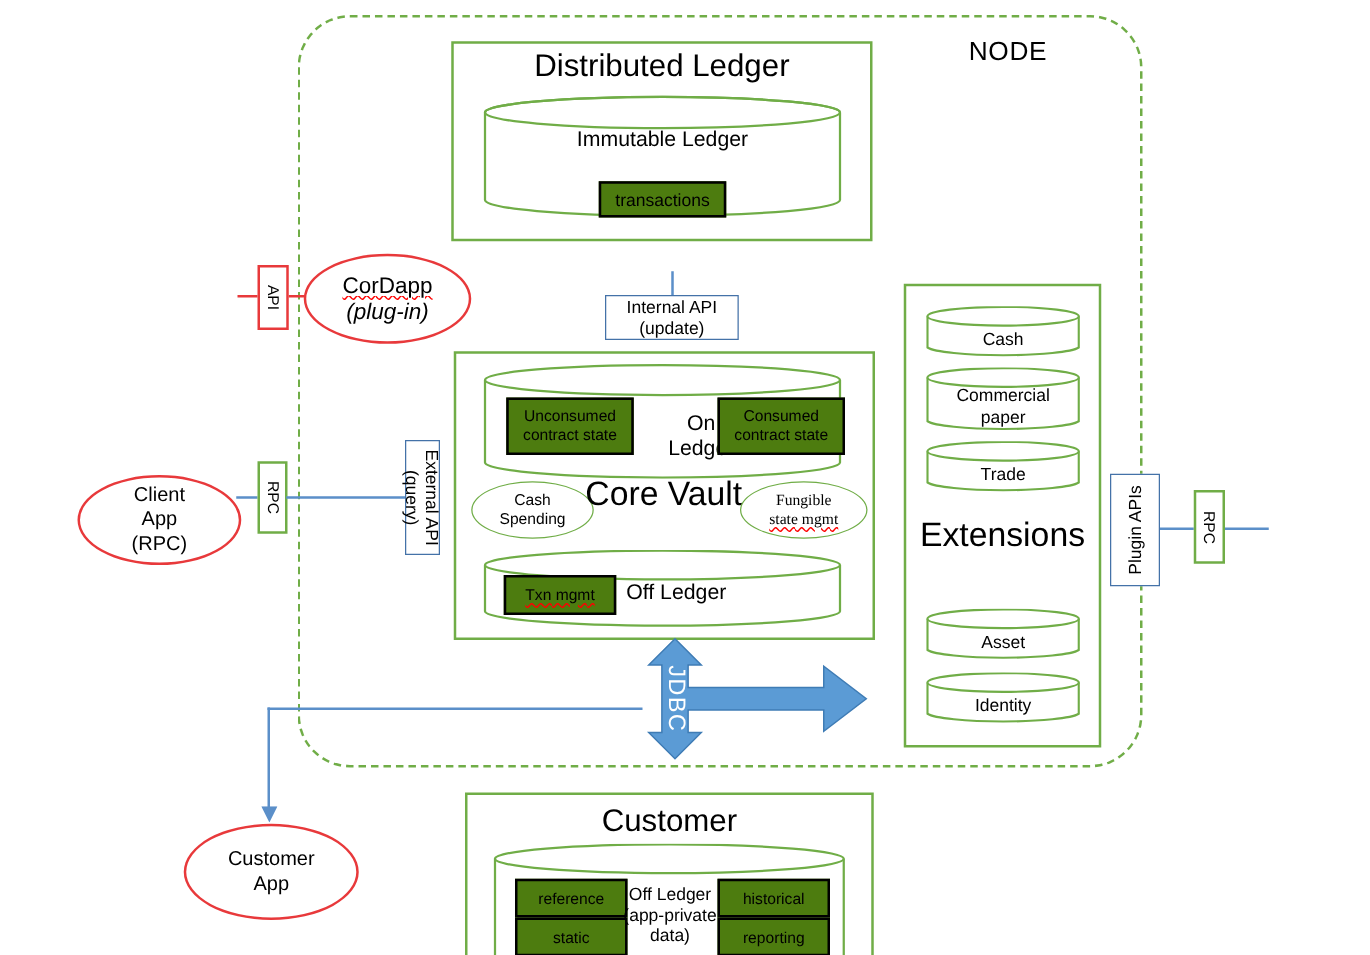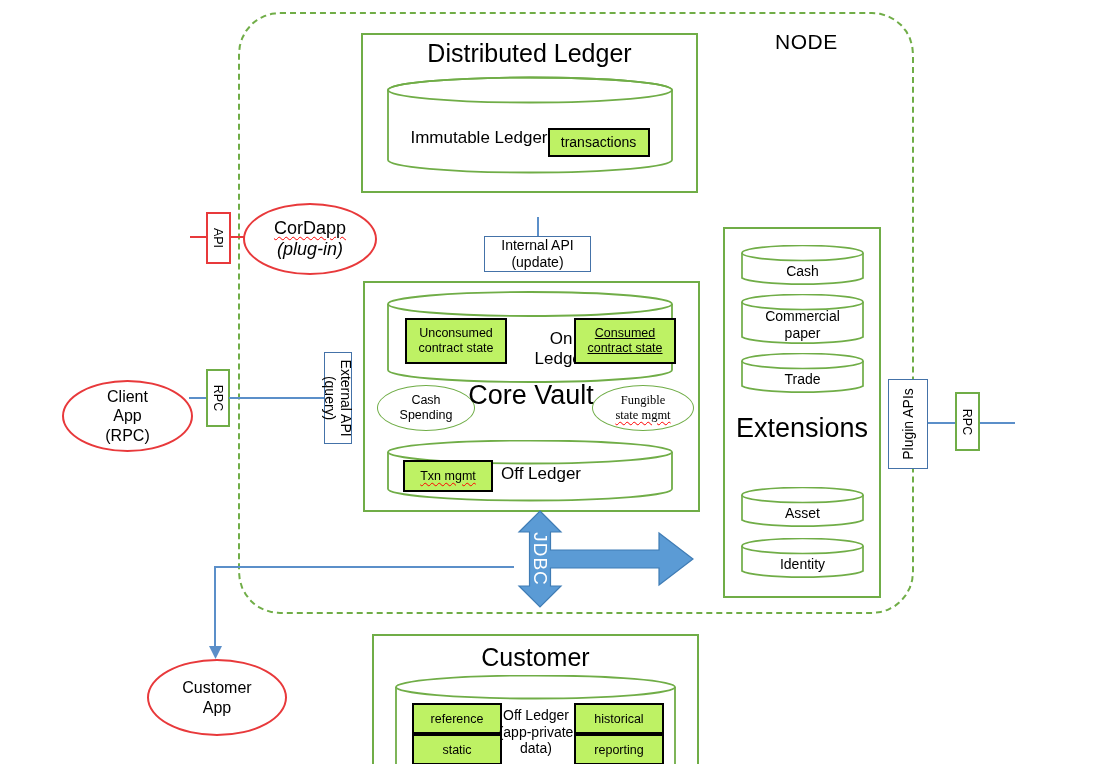--- a/index.html
+++ b/index.html
@@ -13,21 +13,21 @@
   
   .node-boundary{
     border:2.5px dashed #70ad47;border-radius:42px;background:transparent;
   }
   .node-label{font-size:21px;font-weight:400;letter-spacing:.5px;}
 
   
   .gbox{border:2px solid #70ad47;background:#ffffff;}
   .bbox{border:1.6px solid #4472a8;background:#ffffff;}
   .rbox{border:2px solid #e8393b;background:#ffffff;}
-  .kbox{border:2px solid #000000;background:#bef264;}
+  .kbox{border:2px solid #000000;background:#4d7c0f;}
 
   
   .cyl{position:absolute;}
   .cyl > svg{display:block;}
   .cyl .cyl-content{
     position:absolute;left:0;right:0;top:0;bottom:0;
     display:flex;align-items:center;justify-content:center;
   }
 
   
@@ -63,21 +63,21 @@
 
 <div class="abs gbox" style="left:361px;top:33px;width:337px;height:160px;"></div>
 <div class="abs t-title ctr" style="left:361px;top:37px;width:337px;height:32px;">Distributed Ledger</div>
 
 <div class="cyl" style="left:386px;top:76px;width:288px;height:98px;">
   <svg width="288" height="98" viewBox="0 0 288 98">
     <ellipse cx="144" cy="14" rx="142" ry="12.5" fill="#ffffff" stroke="#70ad47" stroke-width="1.8"></ellipse>
     <path d="M2,14 L2,84 A142,12.5 0 0 0 286,84 L286,14" fill="#ffffff" stroke="#70ad47" stroke-width="1.8"></path>
     <ellipse cx="144" cy="14" rx="142" ry="12.5" fill="none" stroke="#70ad47" stroke-width="1.8"></ellipse>
   </svg>
-  <div class="cyl-content" style="flex-direction:row;justify-content:center;padding-top:26px;">
+  <div class="cyl-content" style="flex-direction:column;justify-content:space-between;padding-top:26px;">
     <div class="t-mid">Immutable Ledger</div>
     <div class="kbox ctr t-sm" style="margin-top:8px;width:98px;height:25px;">transactions</div>
   </div>
 </div>
 
 <div class="line-red" style="left:190px;top:236px;width:25px;height:1.8px;"></div>
 <div class="abs rbox ctr" style="left:206px;top:212px;width:25px;height:52px;">
   <span class="t-xs rot-cw">API</span>
 </div>
 <div class="line-red" style="left:231px;top:236px;width:22px;height:1.8px;"></div>
@@ -125,21 +125,21 @@
   </svg>
   <div class="cyl-content" style="justify-content:center;align-items:center;">
     <div class="kbox ctr" style="position:absolute;left:19px;top:27px;width:98px;height:42px;">
       <div style="line-height:1.2;">
         <div class="t-xs">Unconsumed</div>
         <div class="t-xs">contract state</div>
       </div>
     </div>
     <div class="t-mid" style="position:absolute;left:122px;top:38px;width:68px;text-align:center;margin-left:19px;">On Ledger</div>
     <div class="kbox ctr" style="position:absolute;left:188px;top:27px;width:98px;height:42px;">
-      <div style="line-height:1.2;text-decoration:underline;">
+      <div style="line-height:1.2;">
         <div class="t-xs">Consumed</div>
         <div class="t-xs">contract state</div>
       </div>
     </div>
   </div>
 </div>
 
 <div class="ell ell-green ctr" style="left:377px;top:385px;width:96px;height:44px;">
   <div style="line-height:1.18;">
     <div class="t-xs">Cash</div>

